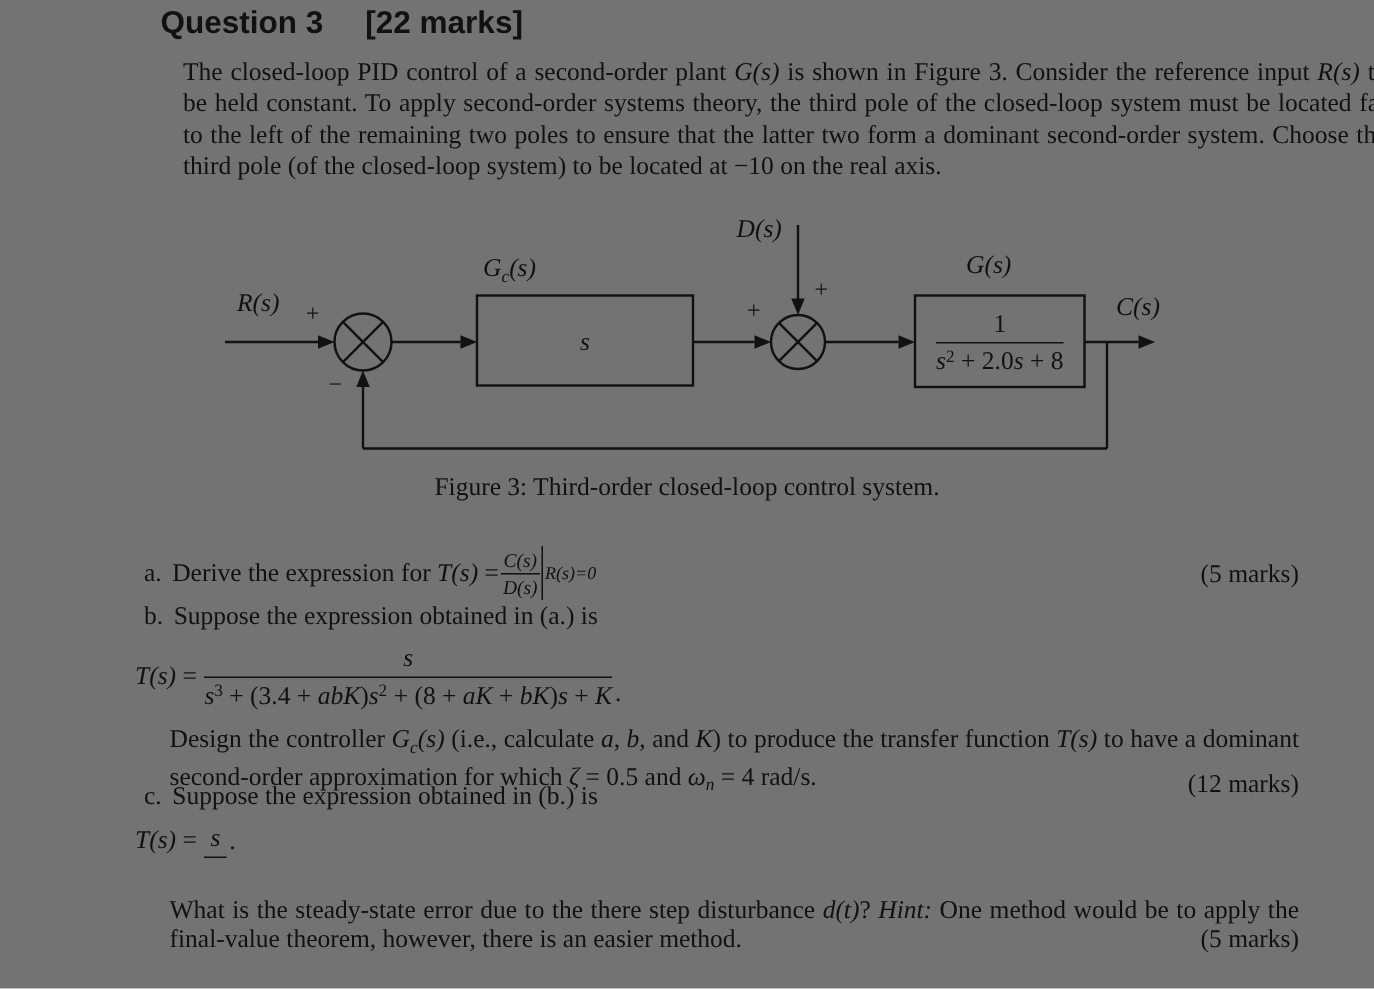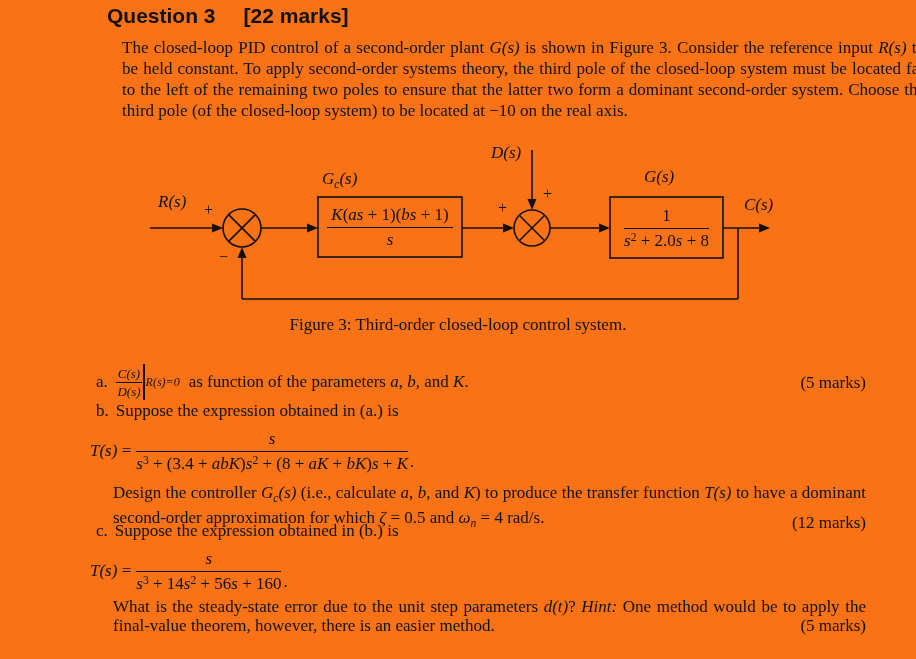--- a/index.html
+++ b/index.html
@@ -1,16 +1,16 @@
 <!DOCTYPE html>
 <html><head>
 <meta charset="utf-8">
 <style>
   html,body{margin:0;padding:0;background:#ffffff;}
-  #page{position:relative;width:916px;height:659px;background:#f97316;
+  #page{position:relative;width:916px;height:659px;background:#737373;
         font-family:"Liberation Serif",serif;color:#111;overflow:hidden;}
   .abs{position:absolute;}
   
   #title{top:4px;left:107px;font-family:"Liberation Sans",sans-serif;
          font-weight:700;font-size:21px;white-space:nowrap;}
   #title .gap{display:inline-block;width:28px;}
   
   .para{font-size:17px;line-height:21px;text-align:justify;margin-left:32px;}
   #intro{top:37px;left:90px;width:803px;}
   .itempara{font-size:17px;line-height:19px;text-align:justify;}
@@ -97,43 +97,42 @@
     <div class="sign" style="left:204px;top:62px;">+</div>
     <div class="sign" style="left:219px;top:109px;">−</div>
     <div class="dlabel" style="left:491px;top:4px;"><span class="seg i">D(s)</span></div>
     <div class="sign" style="left:498px;top:60px;">+</div>
     <div class="sign" style="left:543px;top:46px;">+</div>
     <div class="dlabel" style="left:322px;top:30px;"><span class="seg i">G</span><span class="seg i sub">c</span><span class="seg i">(s)</span></div>
     <div class="dlabel" style="left:644px;top:28px;"><span class="seg i">G(s)</span></div>
     <div class="dlabel" style="left:744px;top:56px;"><span class="seg i">C(s)</span></div>
     <div class="blockbox" style="left:318px;top:57px;width:144px;height:60px;">
       <span class="bfrac">
-          <span class="num"><span class="seg i">K</span><span class="seg">(</span><span class="seg i">as</span><span class="seg"> + 1)(</span><span class="seg i">bs</span><span class="seg"> + 1)</span></span>
           <span class="den"><span class="seg i">s</span></span>
         </span>
     </div>
     <div class="blockbox" style="left:610px;top:57px;width:113px;height:61px;">
       <span class="bfrac">
           <span class="num"><span class="seg">1</span></span>
           <span class="den"><span class="seg i">s</span><span class="seg sup">2</span><span class="seg"> + 2.0</span><span class="seg i">s</span><span class="seg"> + 8</span></span>
         </span>
     </div>
   </div>
 
   <div id="caption" class="abs">Figure 3:  Third-order closed-loop control system.</div>
 
   <div class="partline" style="left:96px;top:362px;width:770px;height:40px;">
     <span class="plabel">a.</span>
+    <span><span class="seg">Derive the expression for </span><span class="seg i">T(s)</span><span class="seg"> = </span></span>
     <span class="inline-frac">
         <span class="num"><span class="seg i">C(s)</span></span>
         <span class="den"><span class="seg i">D(s)</span></span>
       </span>
     <span class="eval-bar"></span>
     <span class="eval-sub"><span class="seg i">R(s)=0</span></span>
-    <span style="margin-left:9px;"><span class="seg">as function of the parameters </span><span class="seg i">a</span><span class="seg">, </span><span class="seg i">b</span><span class="seg">, and </span><span class="seg i">K</span><span class="seg">.</span></span>
     <span class="marks" style="top:11px;">(5 marks)</span>
   </div>
 
   <div class="partline" style="left:96px;top:401px;">
     <span class="plabel">b.</span>
     <span>Suppose the expression obtained in (a.) is</span>
   </div>
 
   <div class="eqrow" style="top:428px;">
     <span class="eqlhs"><span class="seg i">T(s)</span><span class="seg"> = </span></span>
@@ -151,23 +150,22 @@
 
   <div class="partline" style="left:96px;top:521px;">
     <span class="plabel">c.</span>
     <span>Suppose the expression obtained in (b.) is</span>
   </div>
 
   <div class="eqrow" style="top:548px;">
     <span class="eqlhs"><span class="seg i">T(s)</span><span class="seg"> = </span></span>
     <span class="bfrac">
         <span class="num"><span class="seg i">s</span></span>
-        <span class="den"><span class="seg i">s</span><span class="seg sup">3</span><span class="seg"> + 14</span><span class="seg i">s</span><span class="seg sup">2</span><span class="seg"> + 56</span><span class="seg i">s</span><span class="seg"> + 160</span></span>
       </span>
     <span class="eqperiod">.</span>
   </div>
 
   <div class="abs itempara" style="left:113px;top:597px;width:753px;">
-    <span><span class="seg">What is the steady-state error due to the unit step parameters </span><span class="seg i">d(t)</span><span class="seg">?  </span><span class="seg i">Hint:</span><span class="seg"> One method would be to apply the final-value theorem, however, there is an easier method.</span></span>
+    <span><span class="seg">What is the steady-state error due to the there step disturbance </span><span class="seg i">d(t)</span><span class="seg">?  </span><span class="seg i">Hint:</span><span class="seg"> One method would be to apply the final-value theorem, however, there is an easier method.</span></span>
     <span class="marks" style="bottom:0;">(5 marks)</span>
   </div>
 
 </div>
 
 </body></html>

